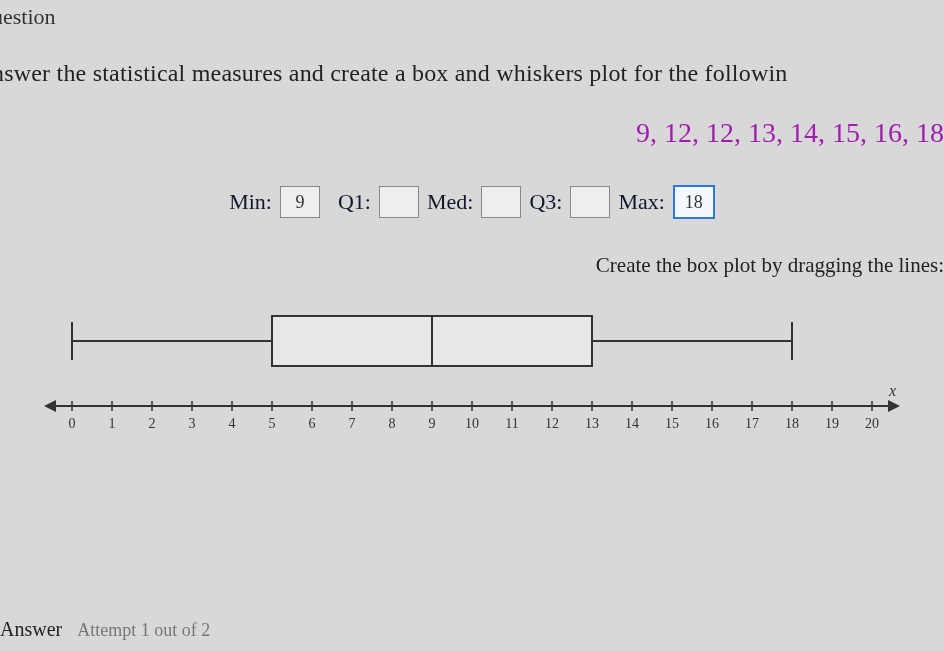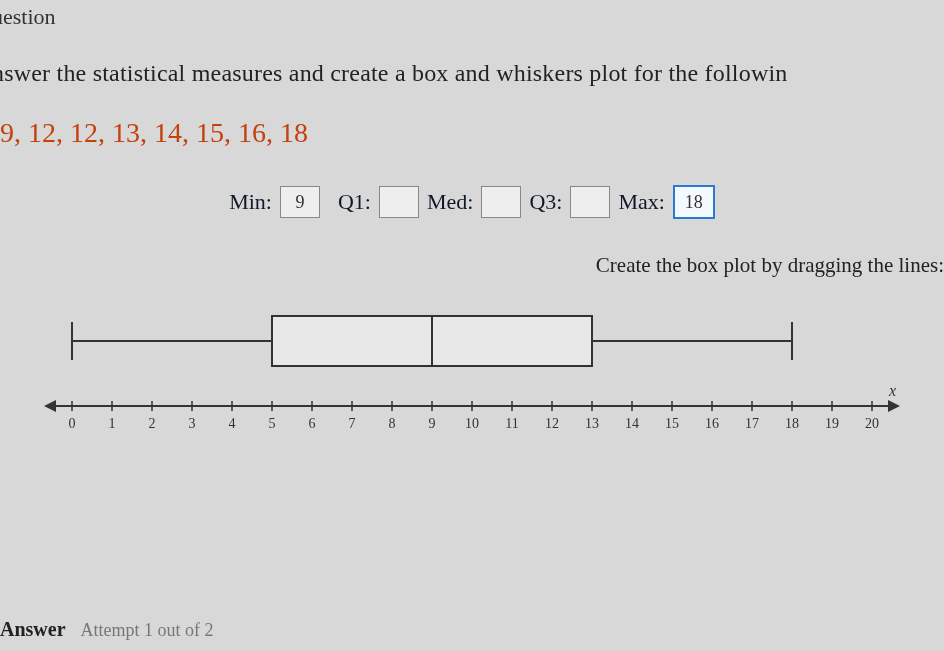--- a/index.html
+++ b/index.html
@@ -22,23 +22,23 @@
     padding: 4px 0 0 0;
     margin-left: -8px;
   }
   .prompt {
     font-size: 24px;
     color: #222;
     margin: 30px 0 0 -8px;
     letter-spacing: 0.2px;
   }
   .dataset {
-    text-align: left;
+    text-align: right;
     font-size: 28px;
-    color: #c2410c;
+    color: #a21caf;
     margin: 30px 0 0 0;
     font-weight: 500;
   }
   .stats-row {
     display: flex;
     justify-content: center;
     align-items: center;
     gap: 8px;
     margin: 36px 0 0 0;
     font-size: 22px;
@@ -172,15 +172,15 @@
         <line x1="790" y1="105" x2="790" y2="115" stroke="#333" stroke-width="1.5"></line>
         <text x="790" y="132" text-anchor="middle" font-size="14" fill="#333" font-family="Georgia, serif">19</text>
         <line x1="830" y1="105" x2="830" y2="115" stroke="#333" stroke-width="1.5"></line>
         <text x="830" y="132" text-anchor="middle" font-size="14" fill="#333" font-family="Georgia, serif">20</text>
         <text x="854" y="100" text-anchor="end" font-size="16" fill="#333" font-style="italic" font-family="Georgia, serif">x</text>
       </svg>
   </div>
 </div>
 
 <div class="answer-footer">
-  <span style="font-weight:700">Answer</span>
+  <span style="font-weight:400">Answer</span>
   <span class="attempt">Attempt 1 out of 2</span>
 </div>
 
 </body></html>

